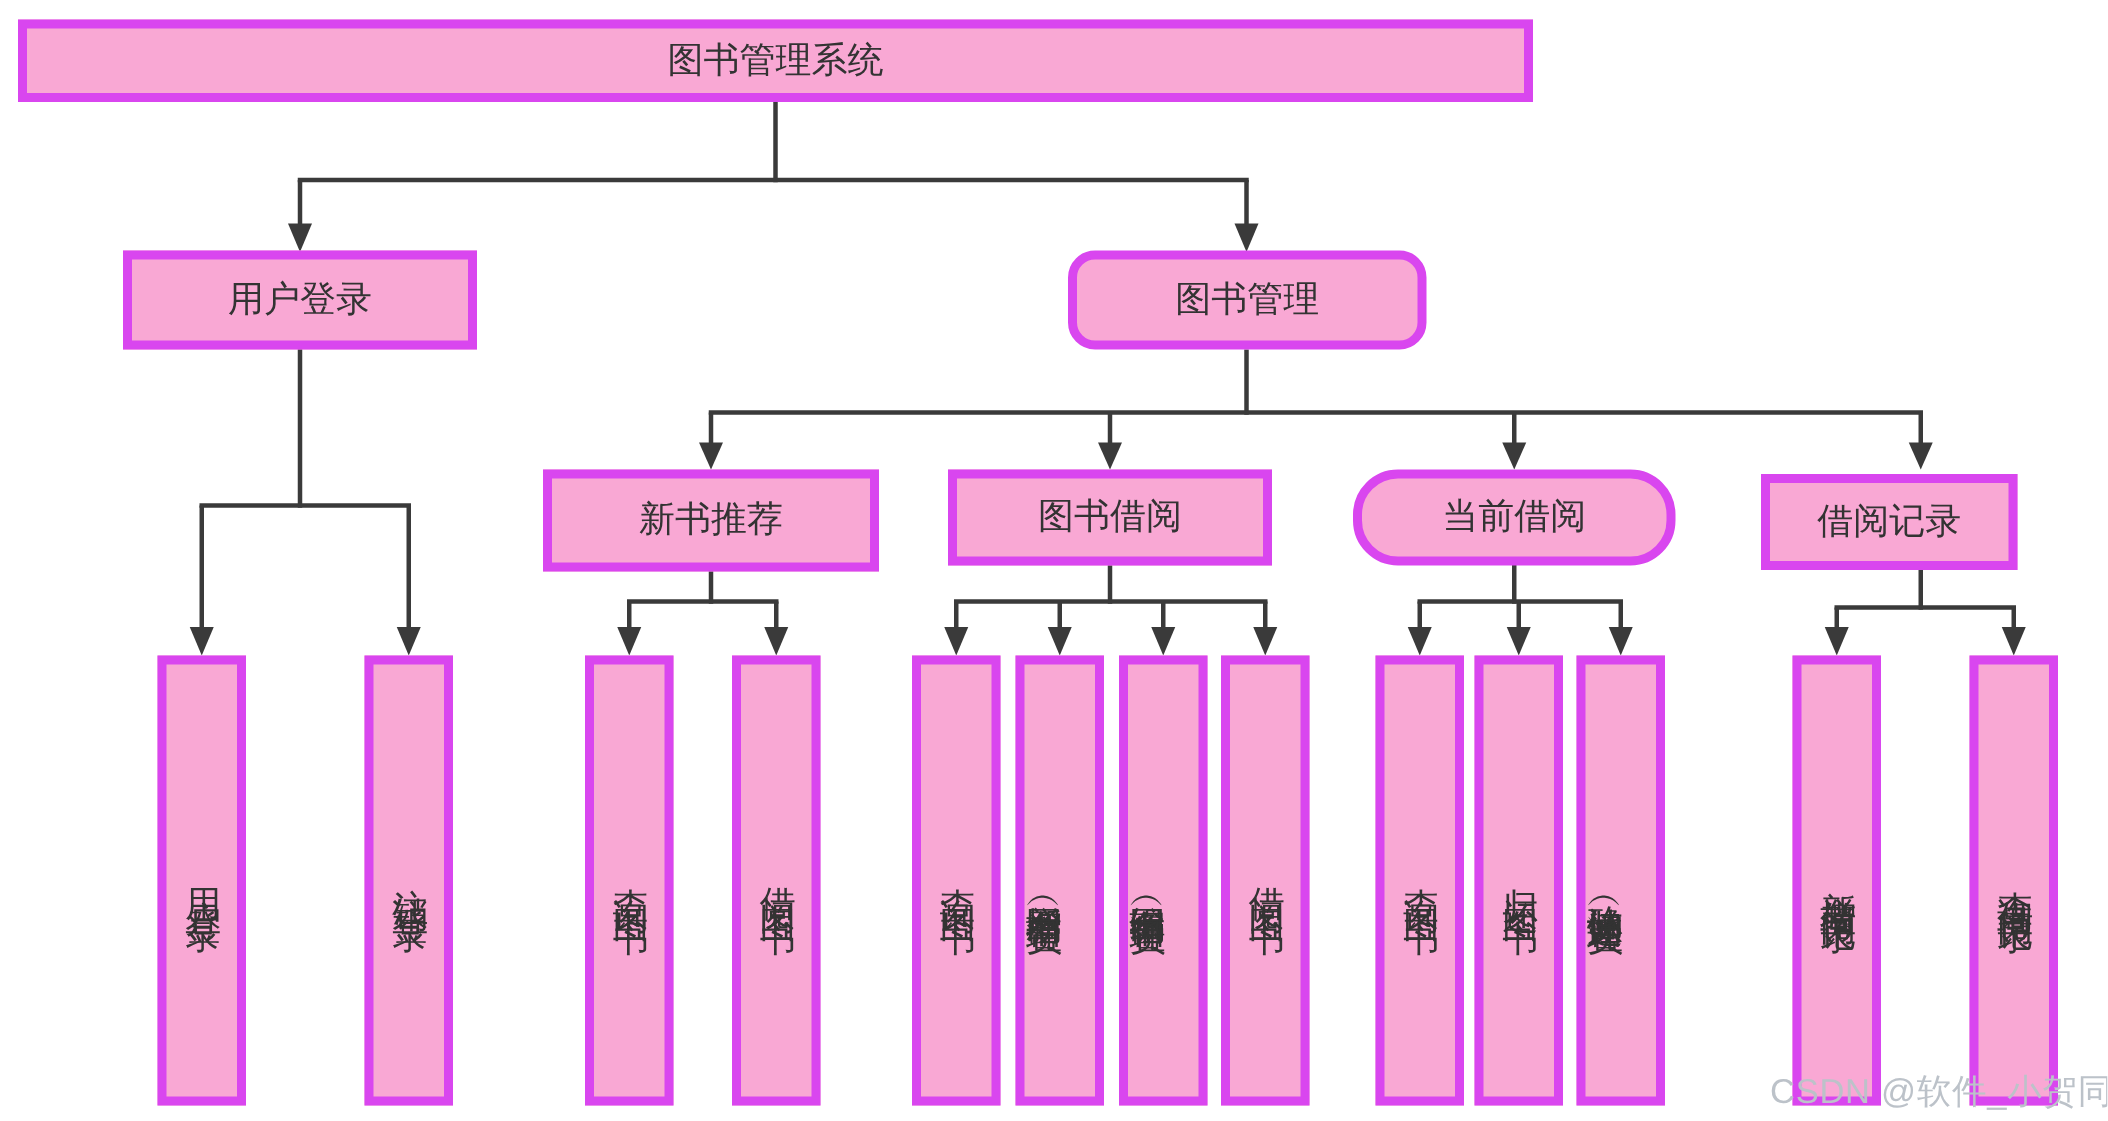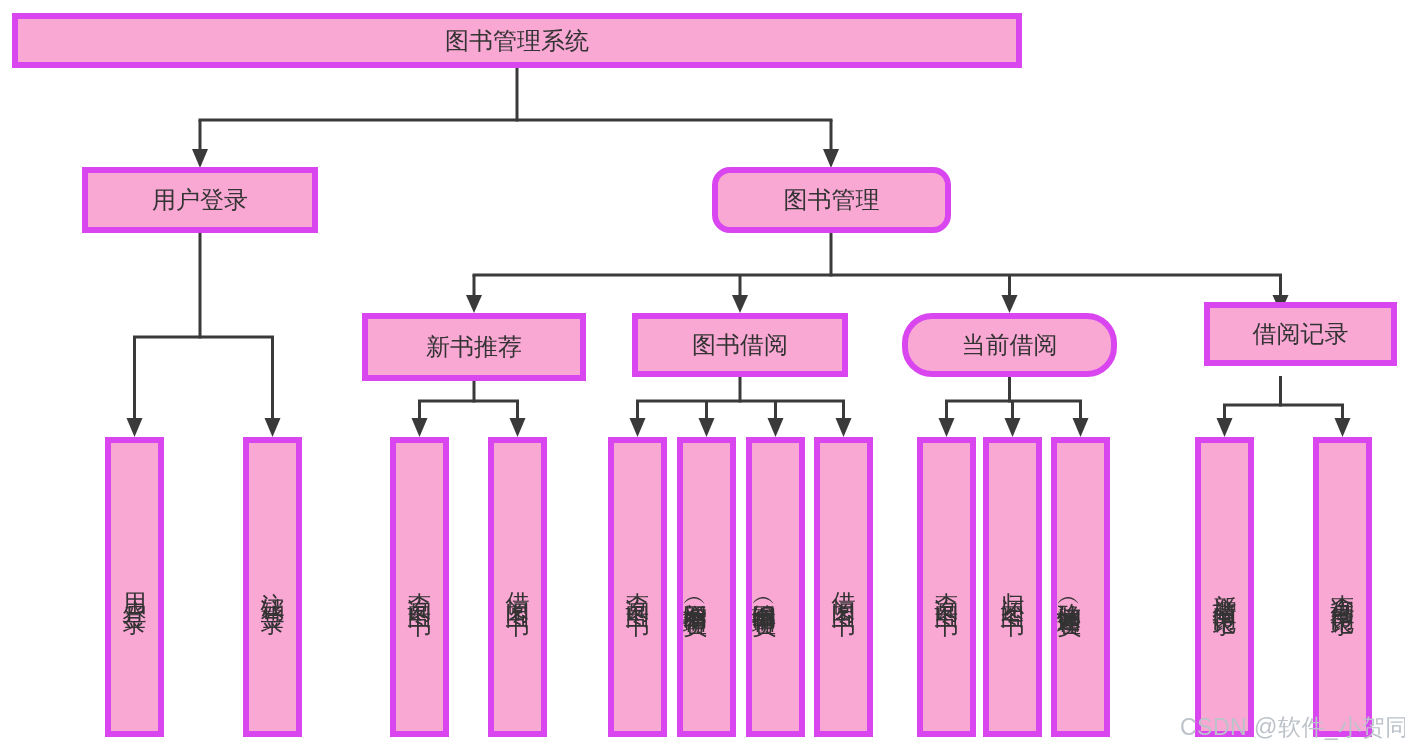--- a/index.html
+++ b/index.html
@@ -131,21 +131,21 @@
   </svg>
 
   <div class="node" style="left:12px; top:13px; width:1010px; height:55px;">图书管理系统</div>
 
   <div class="node" style="left:82px; top:167px; width:236px; height:66px;">用户登录</div>
   <div class="node" style="left:712px; top:167px; width:239px; height:66px;border-radius:18px;">图书管理</div>
 
   <div class="node" style="left:362px; top:313px; width:224px; height:68px;">新书推荐</div>
   <div class="node" style="left:632px; top:313px; width:216px; height:64px;">图书借阅</div>
   <div class="node" style="left:902px; top:313px; width:215px; height:64px;border-radius:30px;">当前借阅</div>
-  <div class="node" style="left:1174px; top:302px; width:193px; height:64px;margin-left:30px;">借阅记录</div>
+  <div class="node" style="left:1174px; top:316px; width:171px; height:64px;">借阅记录</div>
 
   <div class="node vnode" style="left:105px; top:437px; width:59px; height:300px;">
     <span>用户登录</span>
   </div>
   <div class="node vnode" style="left:243px; top:437px; width:59px; height:300px;">
     <span>注销登录</span>
   </div>
 
   <div class="node vnode" style="left:390px; top:437px; width:59px; height:300px;">
     <span>查询图书</span>

